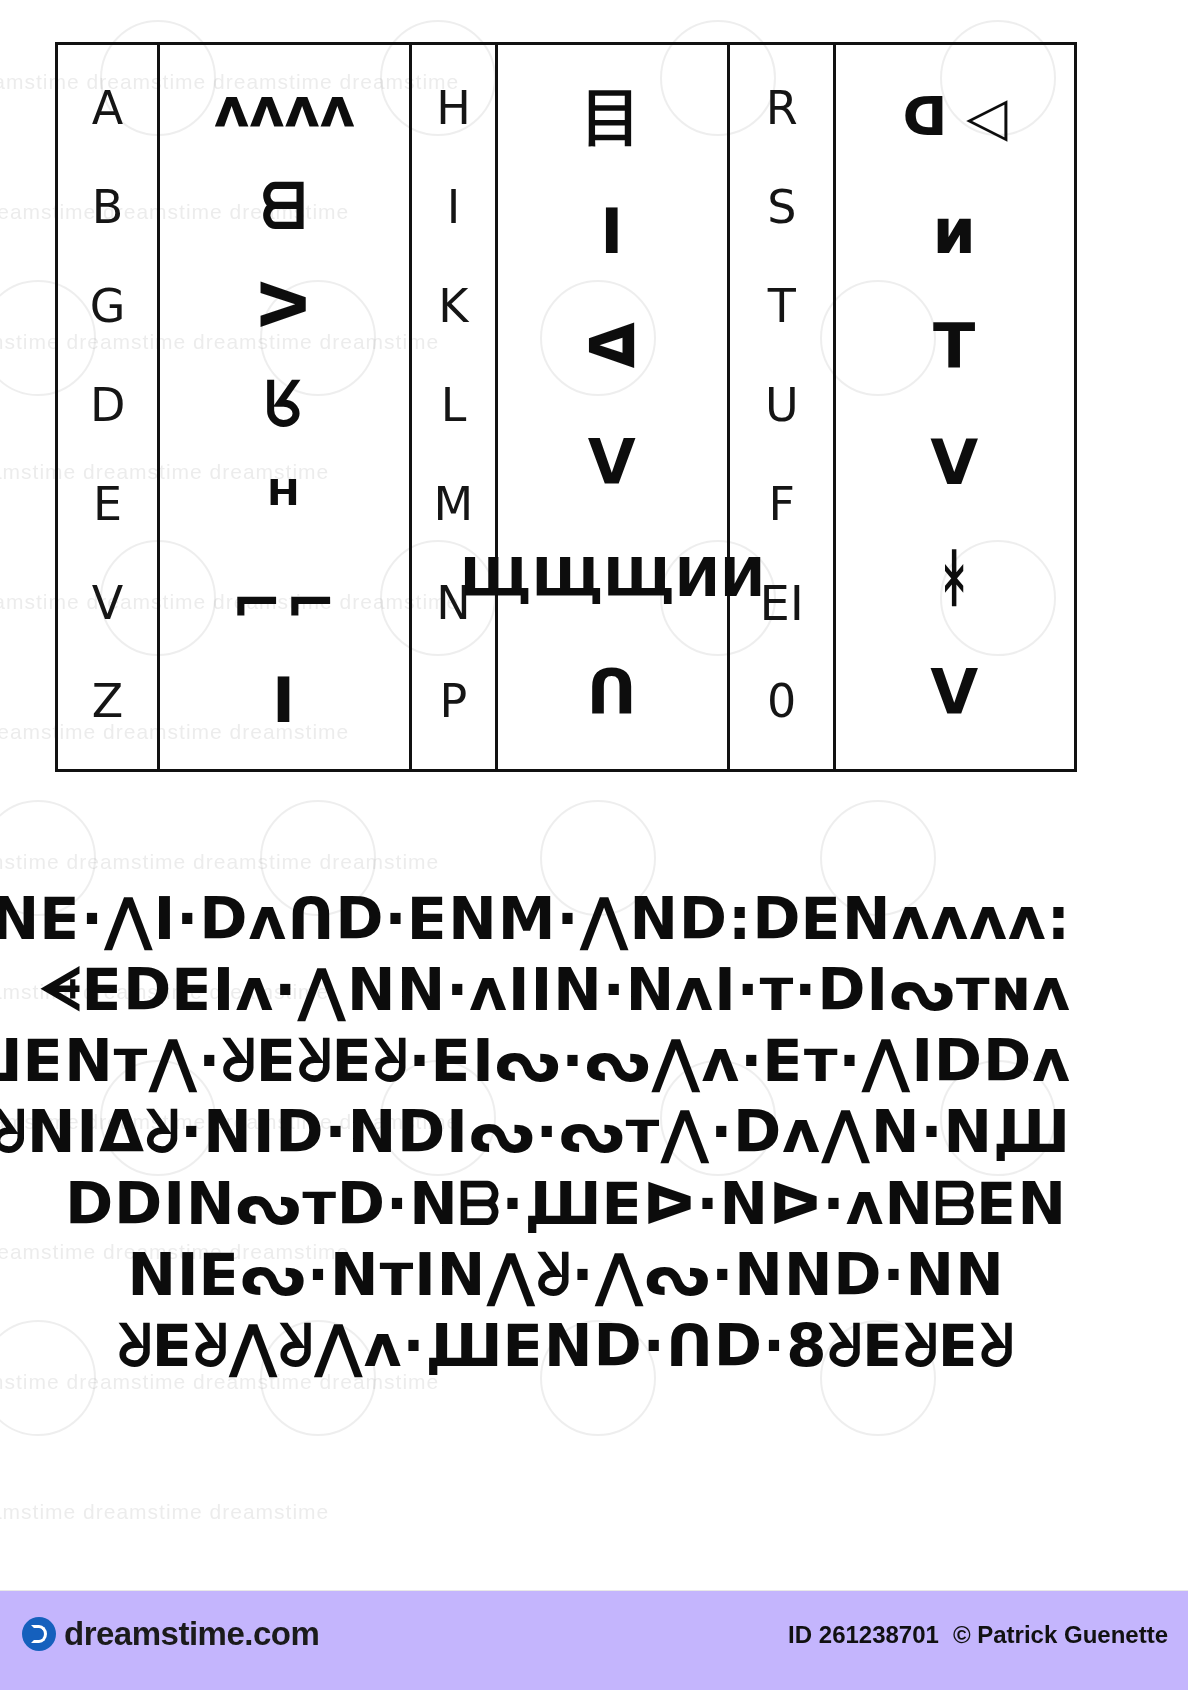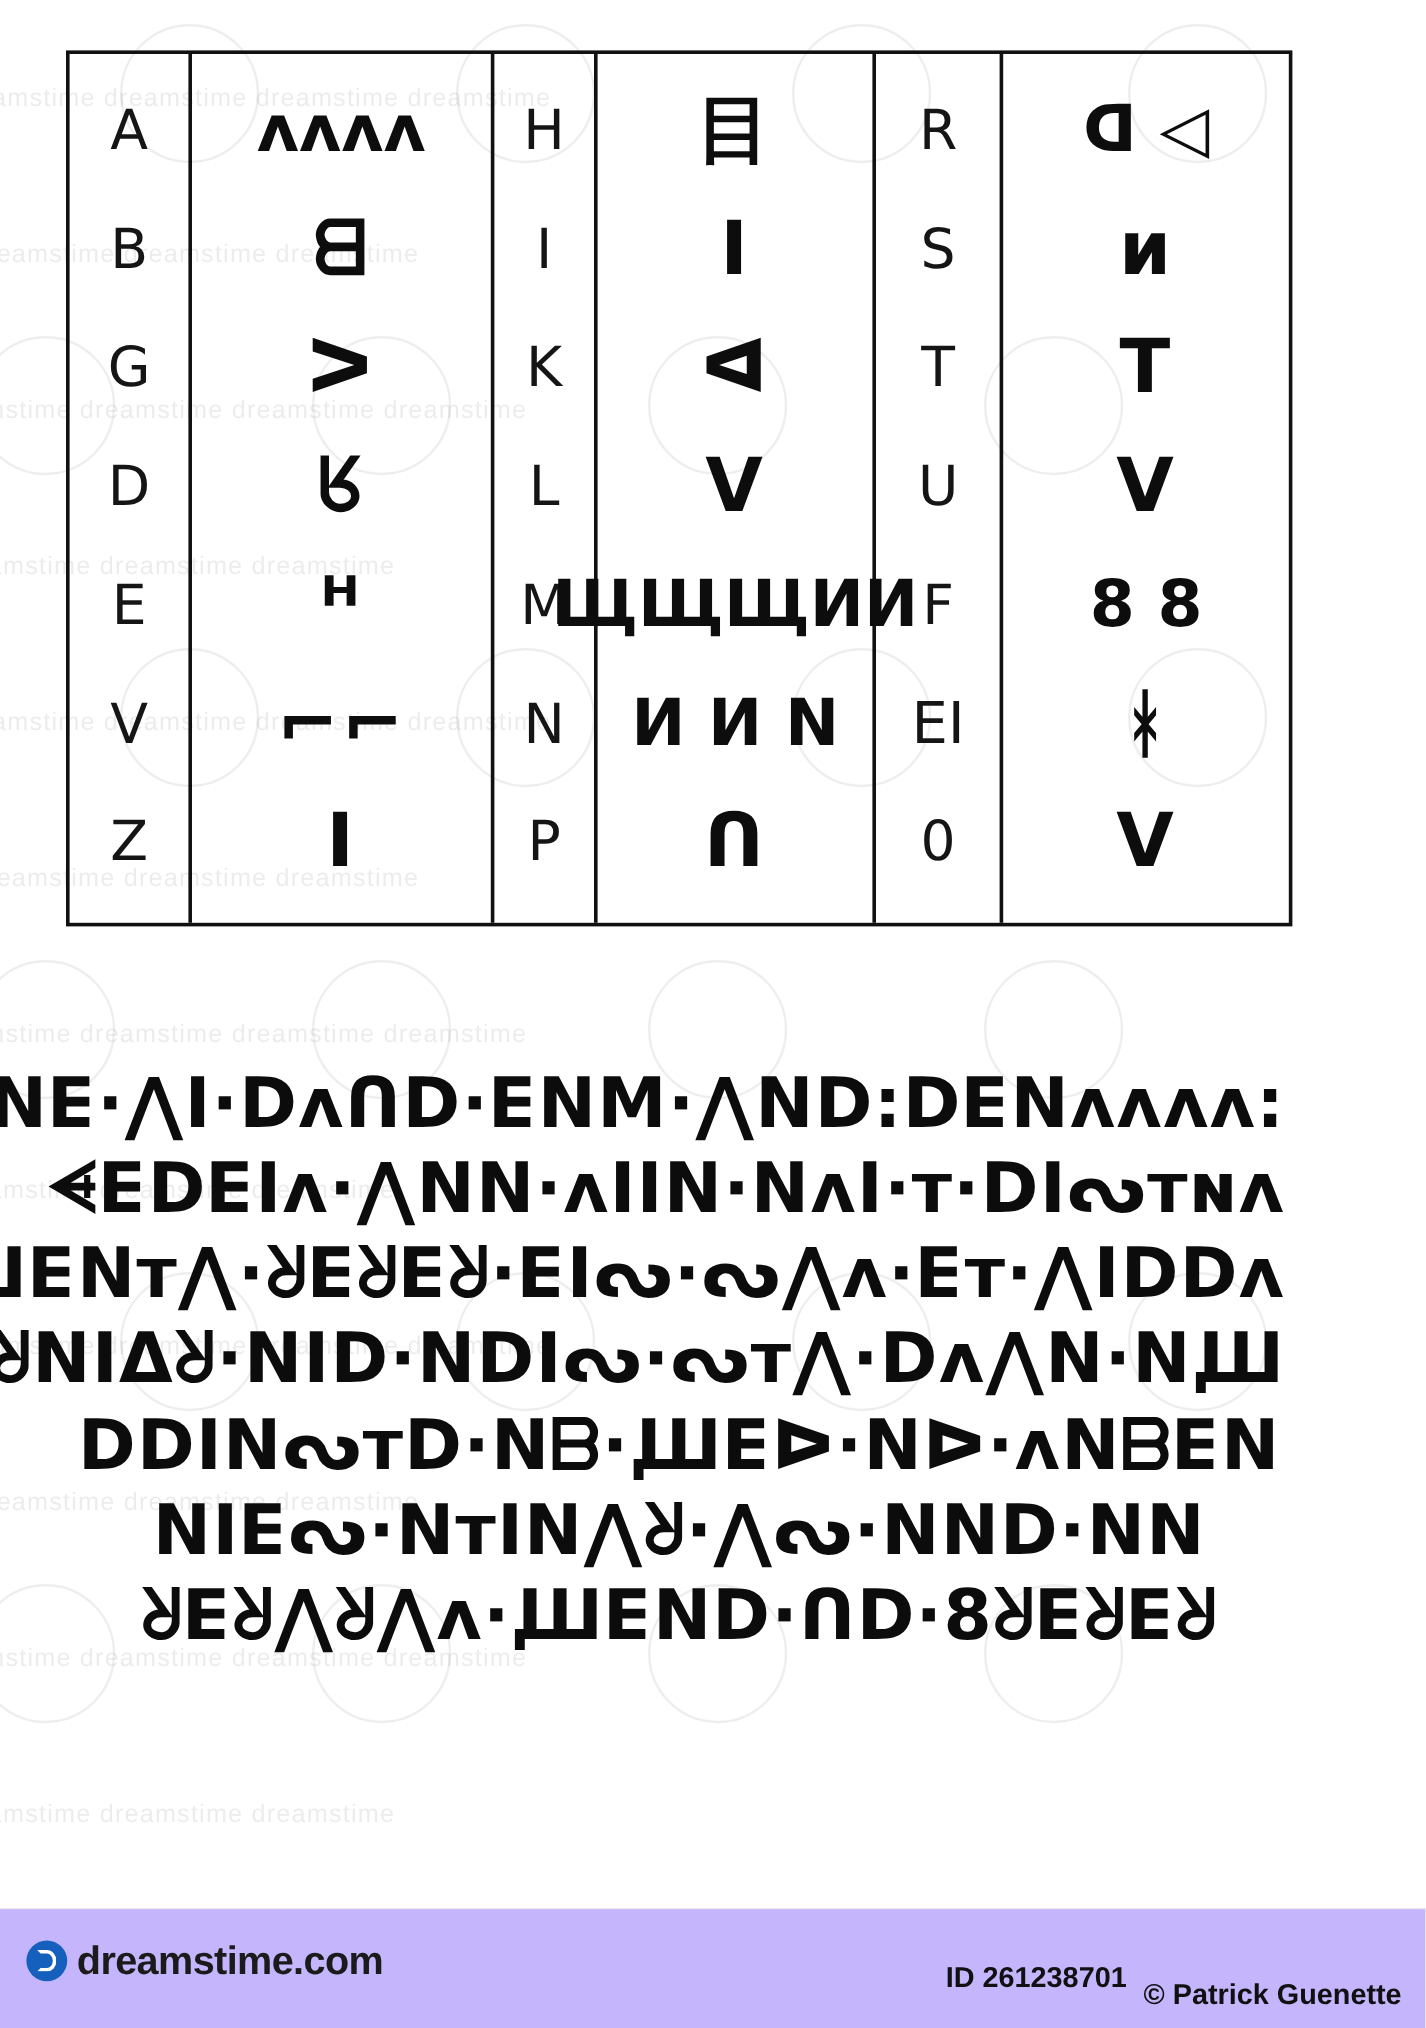--- a/index.html
+++ b/index.html
@@ -205,21 +205,21 @@
     right: 20px;
     top: 30px;
     display: flex;
     align-items: center;
     gap: 14px;
     font-family: "Liberation Sans", sans-serif;
     font-size: 24px;
     color: #111;
   }
   #image-id { font-weight: bold; }
-  #copyright { font-weight: bold; margin-top: 28px; }
+  #copyright { font-weight: bold; }
 </style>
 </head>
 <body>
 
 <div id="watermark-layer">
   <div class="wm-row" style="left:-40px;  top:70px;">dreamstime  dreamstime  dreamstime  dreamstime</div>
   <div class="wm-row" style="left:-150px; top:200px;">dreamstime  dreamstime  dreamstime  dreamstime</div>
   <div class="wm-row" style="left:-60px;  top:330px;">dreamstime  dreamstime  dreamstime  dreamstime</div>
   <div class="wm-row" style="left:-170px; top:460px;">dreamstime  dreamstime  dreamstime  dreamstime</div>
   <div class="wm-row" style="left:-40px;  top:590px;">dreamstime  dreamstime  dreamstime  dreamstime</div>
@@ -290,40 +290,38 @@
       <div class="latin-cell">N</div>
       <div class="latin-cell">P</div>
     </div>
 
     <div class="table-col col-glyphs w-gly-2">
       <div class="glyph-cell">目</div>
       <div class="glyph-cell">I</div>
       <div class="glyph-cell">ᐊ</div>
       <div class="glyph-cell">ᐯ</div>
       <div class="glyph-cell tight">ЩЩЩИИ</div>
-      <div class="glyph-cell tight">И И N</div>
       <div class="glyph-cell">ᑎ</div>
     </div>
 
     <div class="table-col col-letters w-lat-3">
       <div class="latin-cell">R</div>
       <div class="latin-cell">S</div>
       <div class="latin-cell">T</div>
       <div class="latin-cell">U</div>
       <div class="latin-cell">F</div>
       <div class="latin-cell small">EI</div>
       <div class="latin-cell">0</div>
     </div>
 
     <div class="table-col col-last w-gly-3">
       <div class="glyph-cell tight">ᗡ ◁</div>
       <div class="glyph-cell">ᴎ</div>
       <div class="glyph-cell">T</div>
       <div class="glyph-cell">V</div>
-      <div class="glyph-cell tight">8 8</div>
       <div class="glyph-cell">ᚼ</div>
       <div class="glyph-cell">ᐯ</div>
     </div>
 
   </div>
 
 
   <div id="inscription">
     <div class="insc-line l-1">:ᴧᴧᴧᴧИ∃ᗡ:ᗡИ⋀·MИ∃·ᗡᑎᴧᗡ·I⋀·∃И·ᗡᴧ⋀</div>
     <div class="insc-line l-2">ᴧᴎᴛᔕIᗡ·ᴛ·IᴧИ·ИIIᴧ·ИИ⋀·ᴧI∃ᗡ∃ᗓ</div>

